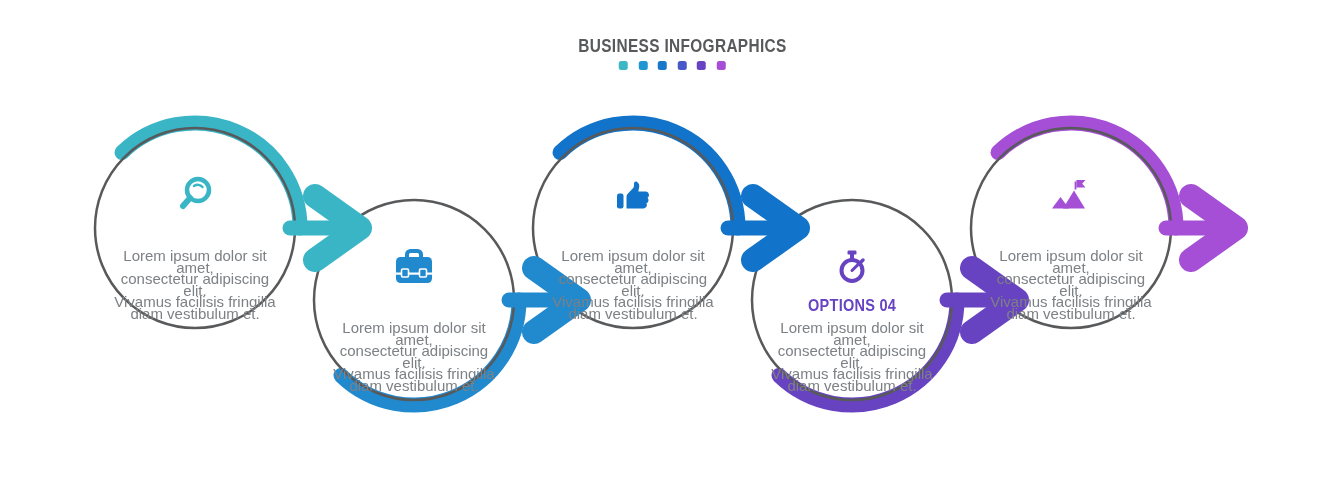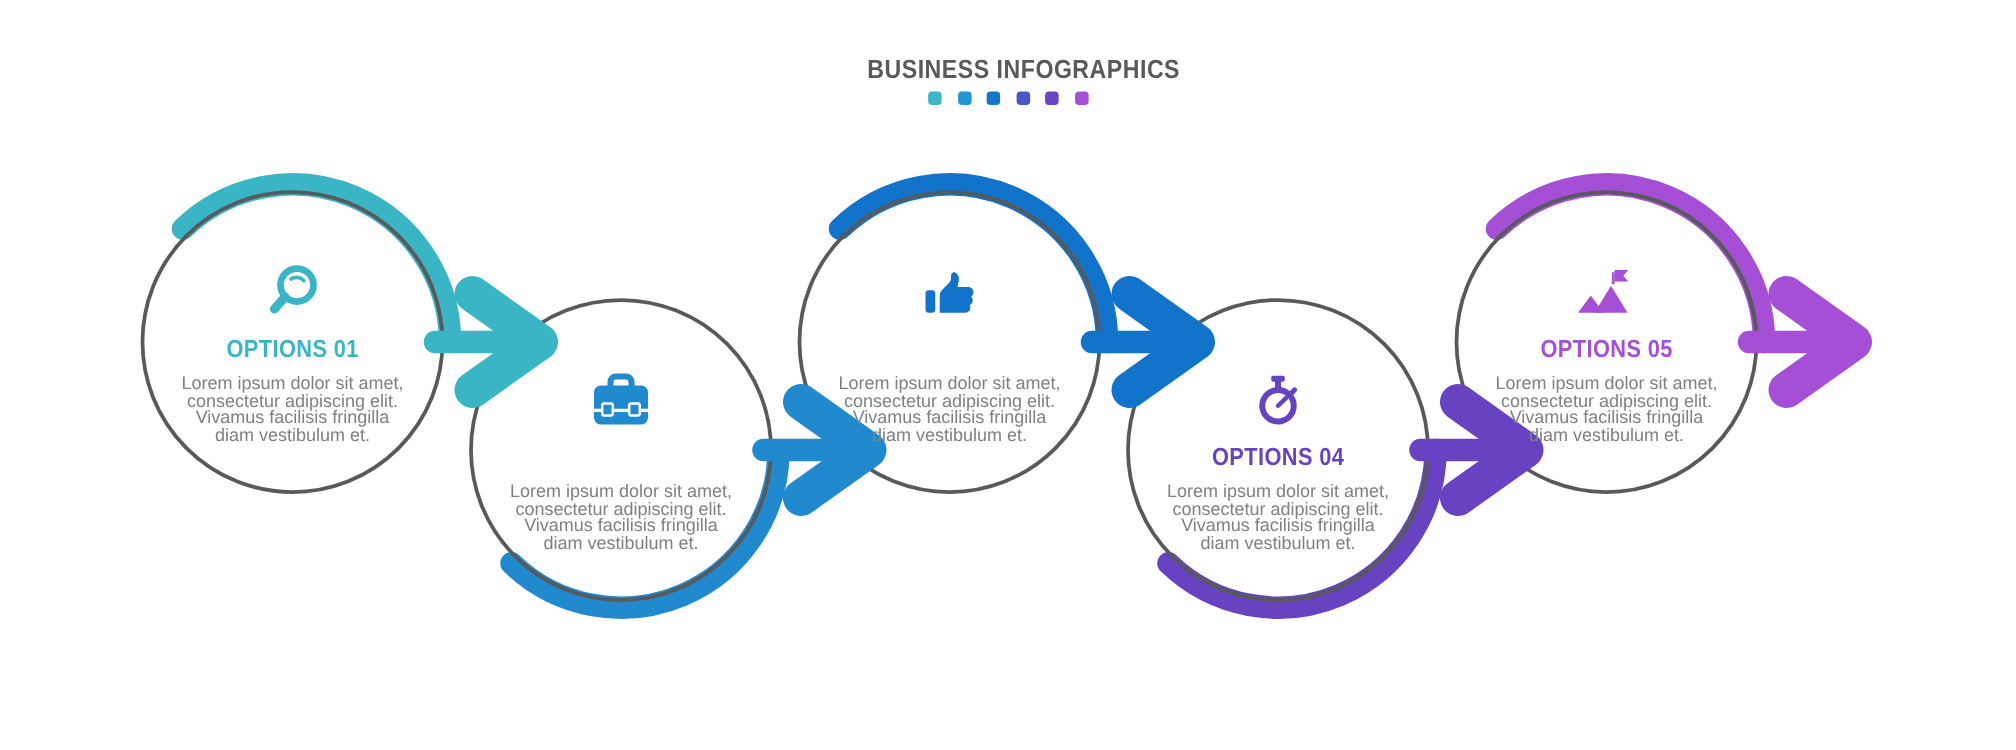--- a/index.html
+++ b/index.html
@@ -23,21 +23,21 @@
 
   .step-icon { position: absolute; width: 48px; height: 48px; }
   .step-label-wrap { position: absolute; width: 170px; text-align: center; }
   .step-label {
     display: inline-block; font-size: 16.5px; font-weight: bold;
     letter-spacing: 0.3px; transform: scaleX(0.88); transform-origin: center;
     white-space: nowrap;
   }
   .step-desc {
     position: absolute; width: 170px; text-align: center;
-    font-size: 12px; line-height: 11.6px; color: #7d8084;
+    font-size: 15px; line-height: 11.6px; color: #7d8084;
   }
 
   
   .s1 { --cx: 195px; --cy: 228px; }
   .s2 { --cx: 414px; --cy: 300px; }
   .s3 { --cx: 633px; --cy: 228px; }
   .s4 { --cx: 852px; --cy: 300px; }
   .s5 { --cx: 1071px; --cy: 228px; }
   .step-icon       { left: calc(var(--cx) - 24px); top: calc(var(--cy) - 57px); }
   .step-label-wrap { left: calc(var(--cx) - 85px); top: calc(var(--cy) - 4px);  }
@@ -102,23 +102,20 @@
     <div class="palette-dot" style="background-color: rgb(166, 78, 213);"></div>
   </div>
 
   <svg class="step-icon s1" viewBox="-24 -24 48 48">
     <g fill="none" stroke-linecap="round" stroke="#3ab5c6">
       <circle cx="3" cy="-5" r="11" stroke-width="4.5"></circle>
       <path d="M -5 3 L -12 11" stroke-width="6"></path>
       <path d="M -1 -9 A 6.5 6.5 0 0 1 7.5 -8" stroke-width="2.5"></path>
     </g>
   </svg>
-  <div class="step-label-wrap s1">
-    <span class="step-label" style="color: rgb(58, 181, 198);">OPTIONS 01</span>
-  </div>
   <div class="step-desc s1">
     <div>Lorem ipsum dolor sit amet,</div>
     <div>consectetur adipiscing elit.</div>
     <div>Vivamus facilisis fringilla</div>
     <div>diam vestibulum et.</div>
   </div>
 
   <svg class="step-icon s2" viewBox="-24 -24 48 48">
     <g fill="#2189ce">
       <g fill="none" stroke-width="4" stroke="#2189ce">
@@ -179,23 +176,20 @@
   </div>
 
   <svg class="step-icon s5" viewBox="-24 -24 48 48">
     <g fill="#a44fd5">
       <path d="M -19 13.5 L -10.5 2 L -2 13.5 Z"></path>
       <path d="M -8 13.5 L 3 -4.5 L 14 13.5 Z"></path>
       <rect x="3.6" y="-13.5" width="1.8" height="8"></rect>
       <path d="M 5.4 -15 L 14.5 -15 L 11.2 -11.2 L 14.5 -7.4 L 5.4 -7.4 Z"></path>
     </g>
   </svg>
-  <div class="step-label-wrap s5">
-    <span class="step-label" style="color: rgb(164, 79, 213);">OPTIONS 05</span>
-  </div>
   <div class="step-desc s5">
     <div>Lorem ipsum dolor sit amet,</div>
     <div>consectetur adipiscing elit.</div>
     <div>Vivamus facilisis fringilla</div>
     <div>diam vestibulum et.</div>
   </div>
 
 </div>
 
 </body></html>

